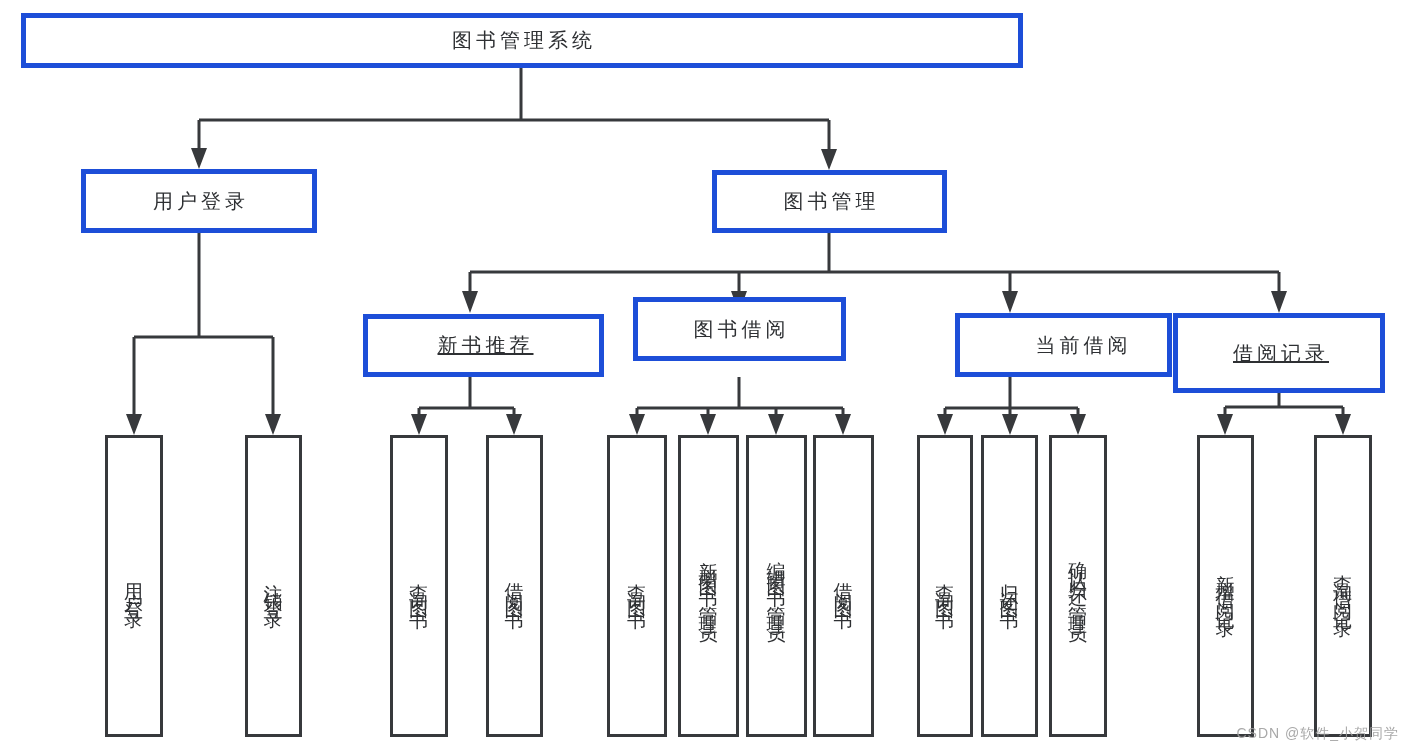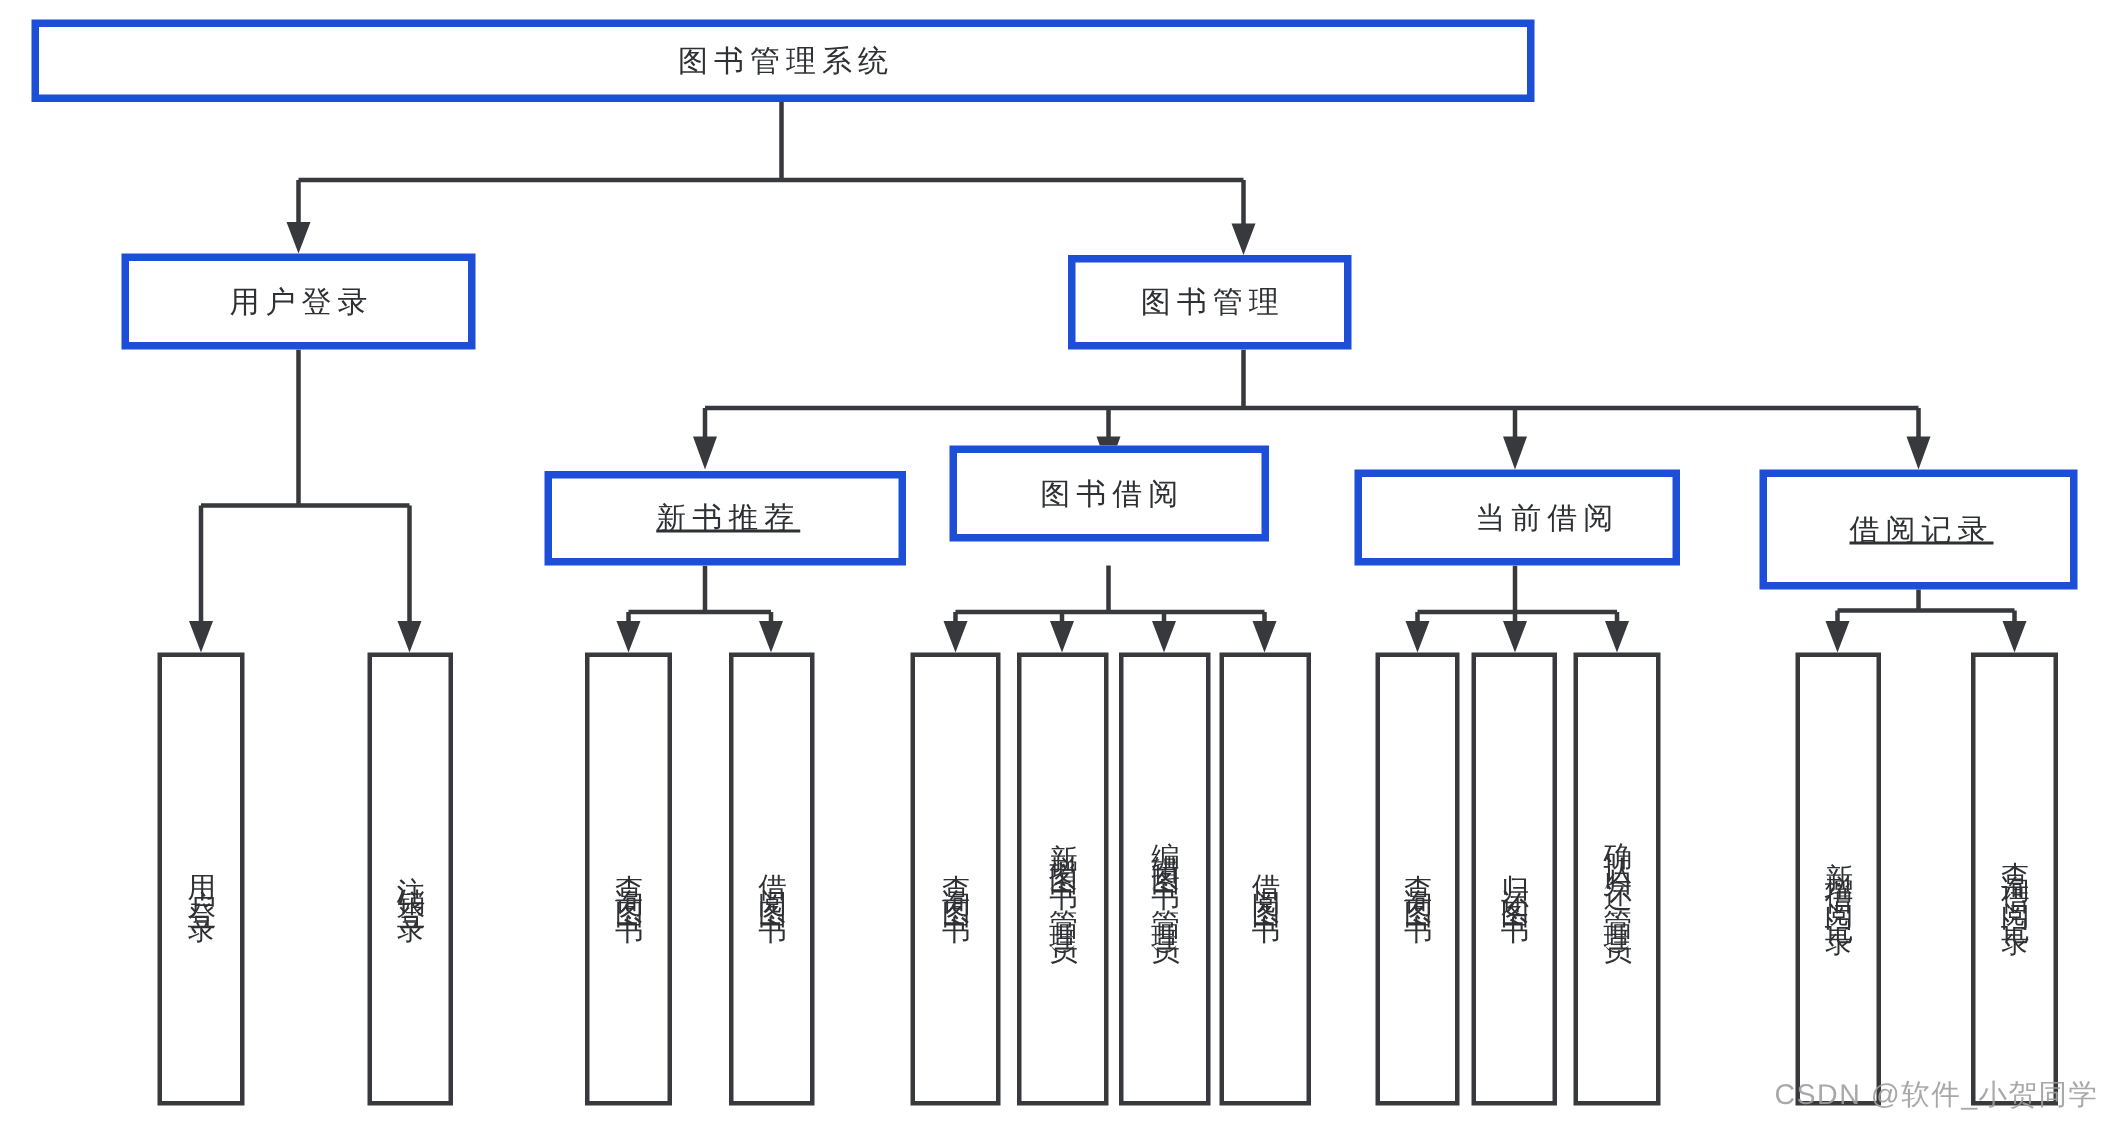--- a/index.html
+++ b/index.html
@@ -40,21 +40,21 @@
     writing-mode: vertical-rl;
     text-orientation: mixed;
     font-size: 19px;
     letter-spacing: 9px;
     line-height: 1;
   }
   .watermark {
     position: absolute;
     right: 6px;
     bottom: 4px;
-    font-size: 19px;
+    font-size: 14px;
     letter-spacing: 1px;
     color: rgba(158, 158, 158, 0.9);
     z-index: 10;
     white-space: nowrap;
   }
 </style>
 </head>
 <body>
 
 <div class="canvas">
@@ -93,25 +93,25 @@
       M937 414 H953 L945 435 Z
       M1002 414 H1018 L1010 435 Z
       M1070 414 H1086 L1078 435 Z
       M1217 414 H1233 L1225 435 Z
       M1335 414 H1351 L1343 435 Z"></path>
   </svg>
 
   <div class="node" style="left:21px; top:13px; width:1002px; height:55px;">图书管理系统</div>
 
   <div class="node" style="left:81px; top:169px; width:236px; height:64px;">用户登录</div>
-  <div class="node" style="left:712px; top:170px; width:189px; height:63px;">图书管理</div>
+  <div class="node" style="left:712px; top:170px; width:235px; height:63px;">图书管理</div>
 
   <div class="node" style="left:363px; top:314px; width:241px; height:63px;text-decoration:underline;">新书推荐</div>
   <div class="node" style="left:633px; top:297px; width:213px; height:64px;">图书借阅</div>
-  <div class="node" style="left:903px; top:313px; width:217px; height:64px;padding-left:36px;">当前借阅</div>
+  <div class="node" style="left:955px; top:313px; width:217px; height:64px;padding-left:36px;">当前借阅</div>
   <div class="node" style="left:1173px; top:313px; width:212px; height:80px;text-decoration:underline;">借阅记录</div>
 
   <div class="vnode" style="left:105px; width:58px;">用户登录</div>
   <div class="vnode" style="left:245px; width:57px;">注销登录</div>
 
   <div class="vnode" style="left:390px; width:58px;">查询图书</div>
   <div class="vnode" style="left:486px; width:57px;">借阅图书</div>
 
   <div class="vnode" style="left:607px; width:60px;">查询图书</div>
   <div class="vnode" style="left:678px; width:61px;">新增图书（管理员）</div>

